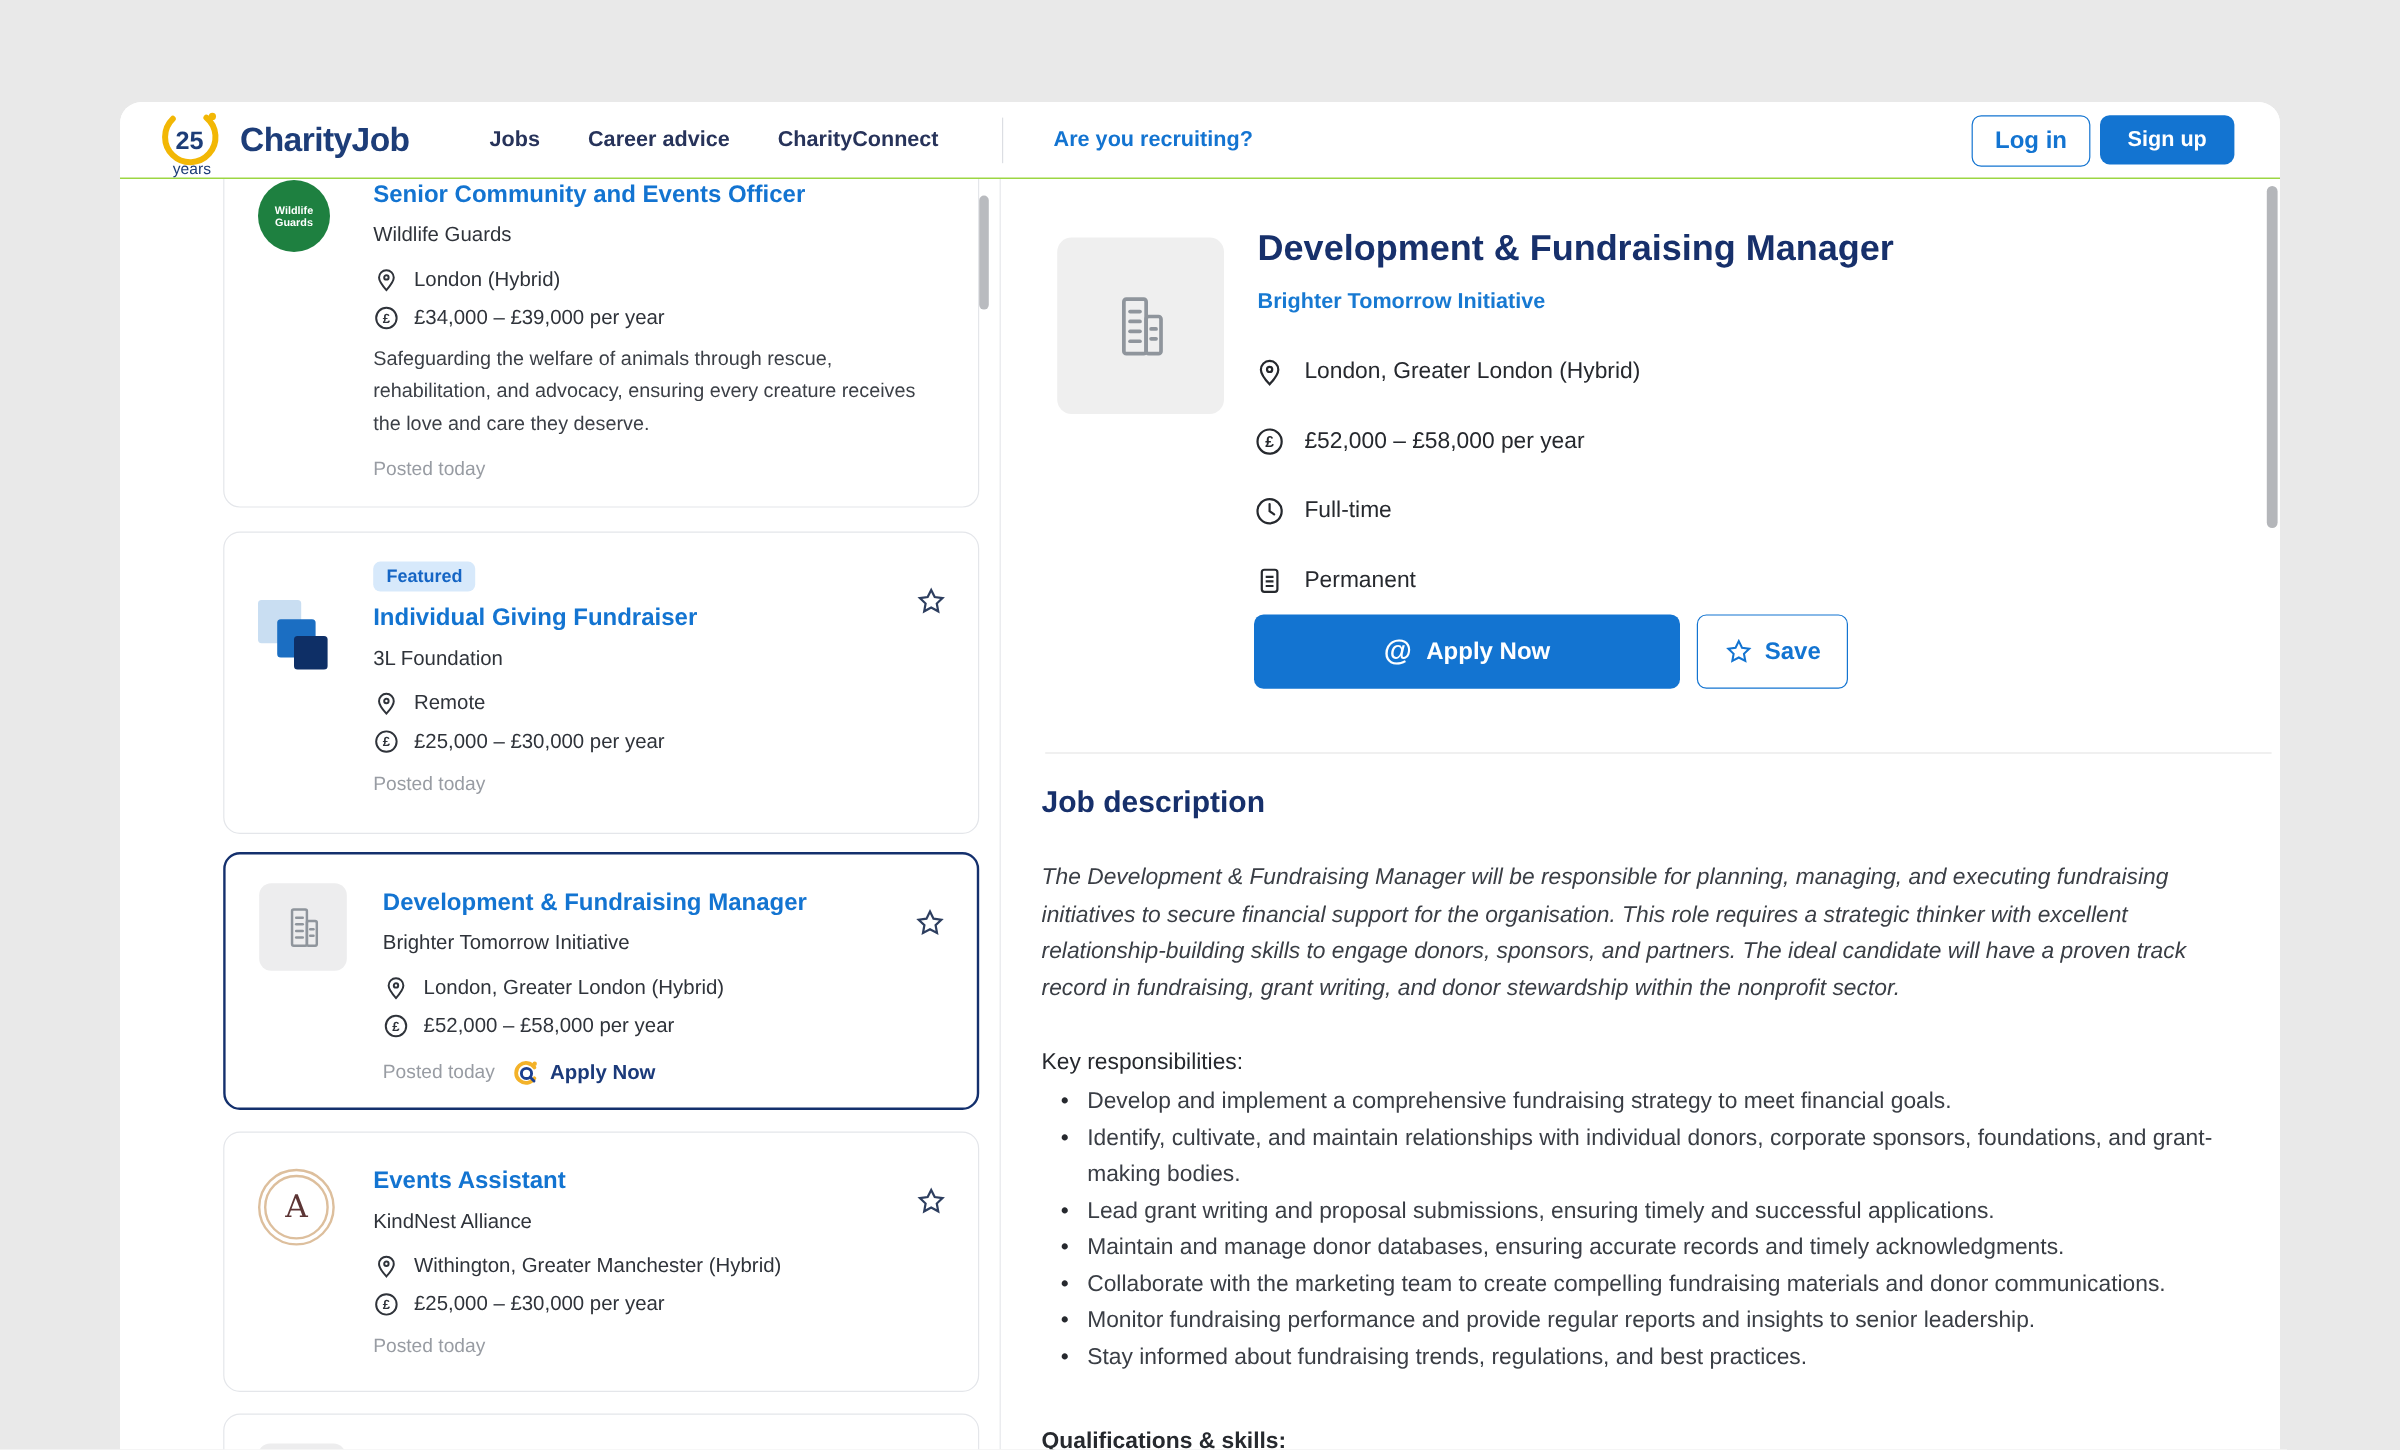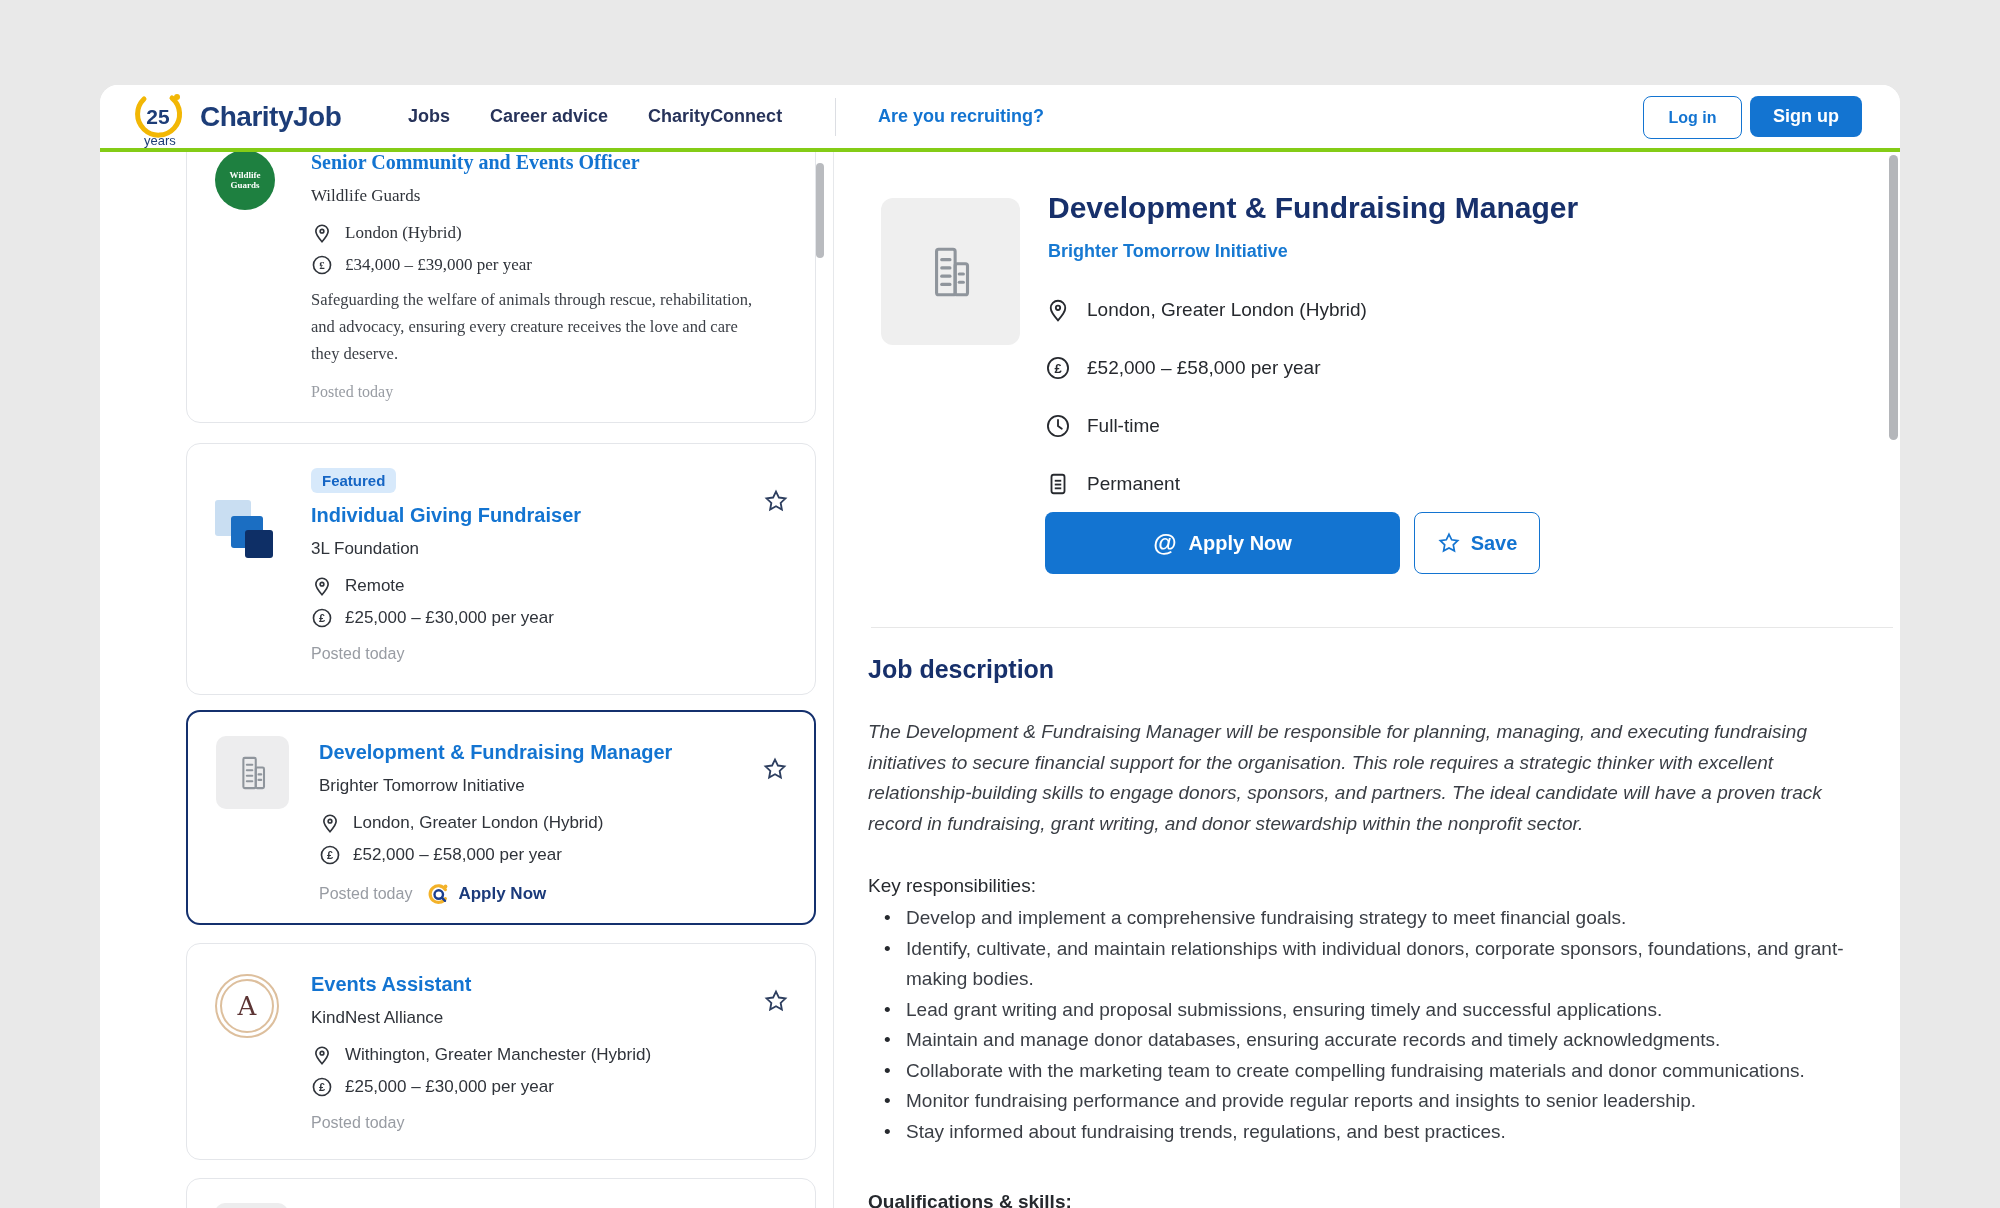--- a/index.html
+++ b/index.html
@@ -8,31 +8,31 @@
     background:#e9e9e9;
     font-family:"Liberation Sans","DejaVu Sans",sans-serif;
     -webkit-font-smoothing:antialiased;
   }
   .window{
     position:absolute;left:100px;top:85px;width:1800px;height:1123px;
     background:#ffffff;border-radius:18px 18px 0 0;overflow:hidden;
   }
   
   .hdr{position:absolute;left:0;top:0;width:100%;height:63px;background:#fff;
-       border-bottom:4px solid #84cc16;z-index:20;}
+       border-bottom:1px solid #84cc16;z-index:20;}
   .brand{position:absolute;left:30px;top:4px;width:220px;height:58px;}
   .brand-badge{position:absolute;left:0;top:2px;}
   .brand-name{position:absolute;left:70px;top:12px;font-size:28px;font-weight:bold;color:#1d3d78;letter-spacing:-0.5px;}
   .nav{position:absolute;left:308px;top:0;height:63px;display:flex;align-items:center;gap:40px;}
   .nav-item{font-size:18px;color:#27335a;font-weight:bold;cursor:pointer;}
   .hdr-divider{position:absolute;left:735px;top:13px;width:1px;height:38px;background:#dcdee3;}
   .recruiting{position:absolute;left:778px;top:0;height:63px;display:flex;align-items:center;
               font-size:18px;color:#1374d1;font-weight:bold;cursor:pointer;}
   .btn-login{position:absolute;left:1543px;top:11px;width:97px;height:41px;border:1.5px solid #1374d1;
-             border-radius:8px;background:#fff;color:#1374d1;font-size:16px;font-weight:bold;
+             border-radius:8px;background:#fff;color:#1374d1;font-size:20px;font-weight:bold;
              display:flex;align-items:center;justify-content:center;cursor:pointer;}
   .btn-signup{position:absolute;left:1650px;top:11px;width:112px;height:41px;border-radius:8px;
               background:#1374d1;color:#fff;font-size:18px;font-weight:bold;
               display:flex;align-items:center;justify-content:center;cursor:pointer;}
   
   .card{position:absolute;left:86px;width:630px;background:#fff;border:1px solid #e4e6ea;
         border-radius:14px;box-sizing:border-box;padding:24px 28px;display:flex;gap:30px;
         overflow:hidden;z-index:1;}
   .card.selected{border:2px solid #14306d;}
   .card .logo-col{flex:0 0 66px;}
@@ -89,21 +89,21 @@
   .next-section{position:absolute;left:768px;top:1106px;font-size:19px;font-weight:bold;color:#26292e;}
   .right-scrollbar{position:absolute;left:1789px;top:70px;width:9px;height:285px;background:#b4b6ba;
                    border-radius:5px;cursor:pointer;}
   svg{display:block;}
 </style>
 </head>
 <body>
 
 <div class="window">
 
-  <div class="card" style="top:20px;height:318px;font-family:Liberation Serif, serif;">
+  <div class="card" style="top:20px;height:318px;">
     <div class="logo-col" style="margin-top:20px;">
       <div class="logo-wildlife">
         <span>Wildlife</span>
         <span>Guards</span>
       </div>
     </div>
     <div class="txt-col" style="margin-top:20px;">
       <div class="job-title">Senior Community and Events Officer</div>
       <div class="company">Wildlife Guards</div>
       <div class="meta-row">

